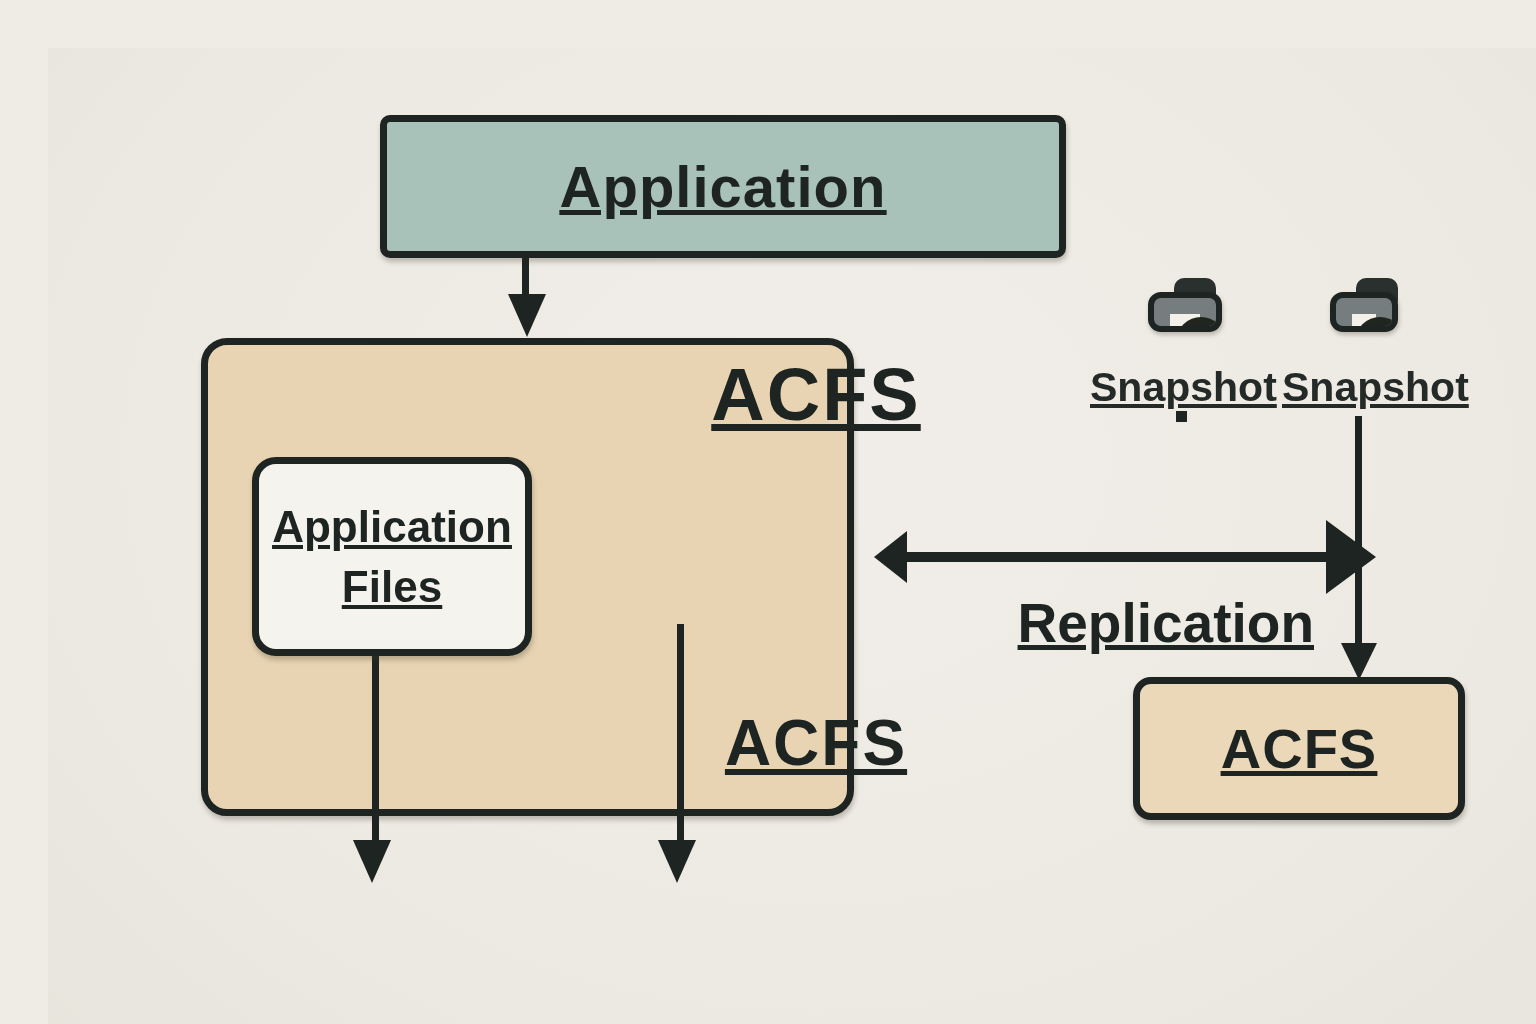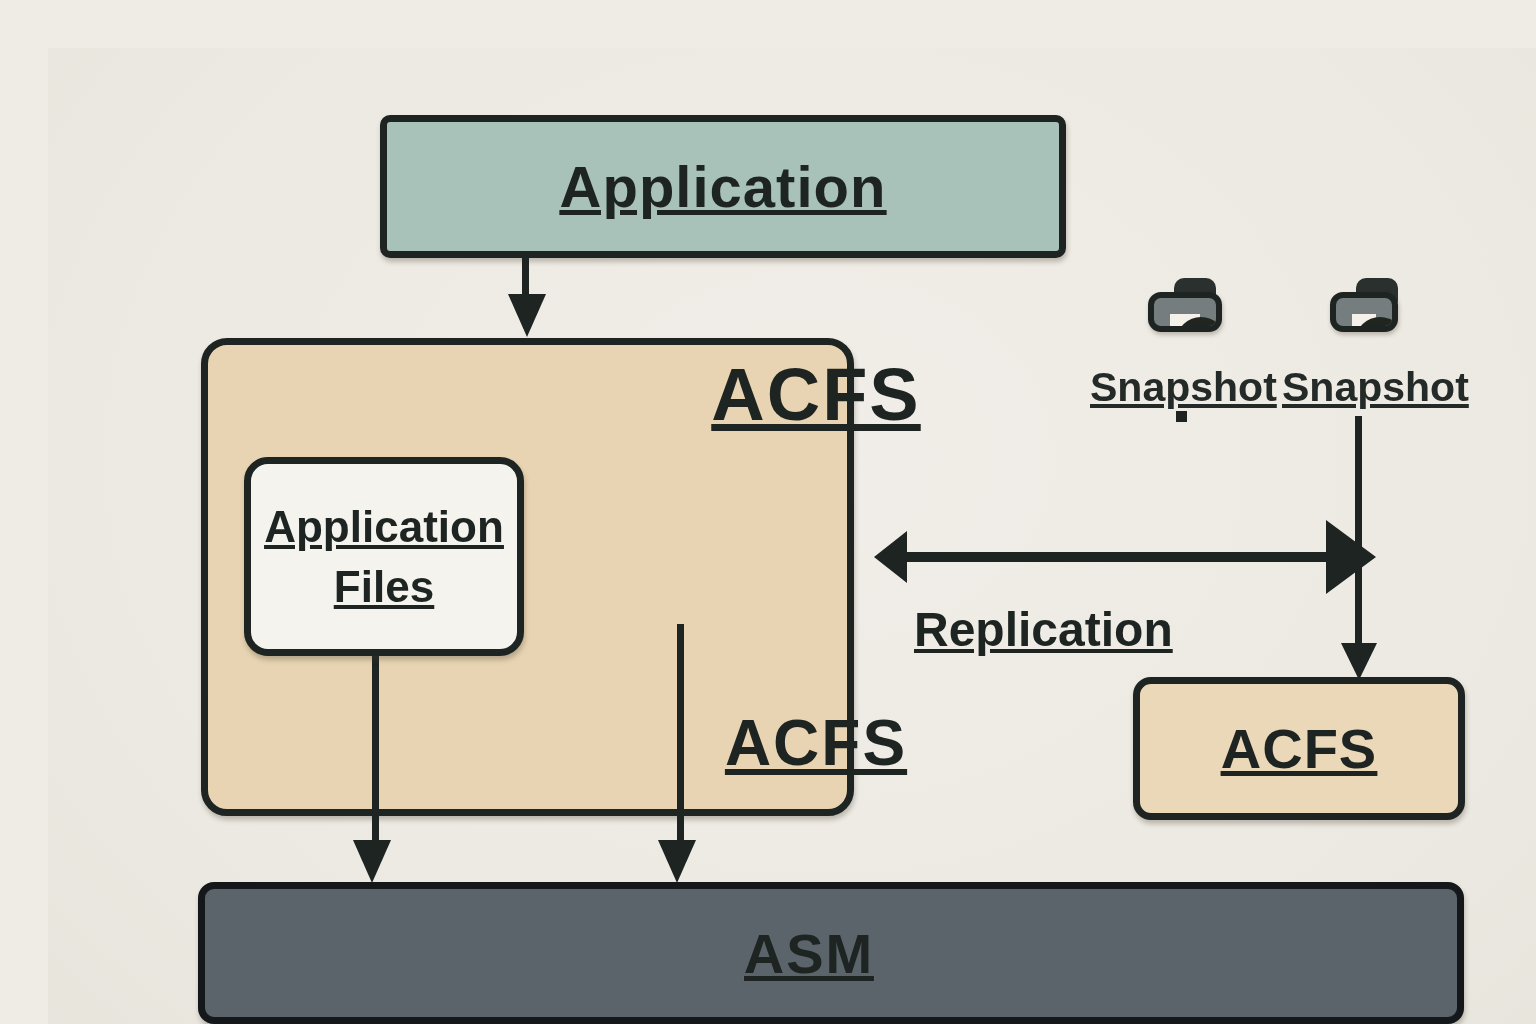--- a/index.html
+++ b/index.html
@@ -50,43 +50,43 @@
   
   #application-box{left:316px;top:51px;width:686px;height:143px;
     background:var(--sage);border-radius:10px;font-size:58px;font-weight:600;
     letter-spacing:1px;color:#1b2622;}
   #acfs-main-box{left:137px;top:274px;width:653px;height:478px;
     background:var(--tan);border-radius:26px;}
   #acfs-main-title{position:absolute;left:0;right:0;top:288px;
     text-align:center;font-size:74px;font-weight:700;letter-spacing:2px;}
   #acfs-bottom-label{position:absolute;left:0;right:0;top:642px;
     text-align:center;font-size:64px;font-weight:700;letter-spacing:2px;}
-  #application-files-box{left:180px;top:393px;width:280px;height:199px;
+  #application-files-box{left:188px;top:393px;width:280px;height:199px;
     background:var(--paper);border-radius:24px;font-size:44px;font-weight:600;
     line-height:1.35;padding:0 18px;}
   #database-files-box{left:484px;top:391px;width:266px;height:198px;
     background:var(--paper);border-radius:24px;font-size:44px;font-weight:600;
     line-height:1.35;padding:0 14px;}
   #asm-bar{left:134px;top:818px;width:1266px;height:142px;
     background:var(--slate);border-color:var(--slate-border);border-radius:16px;
     font-size:56px;font-weight:700;letter-spacing:2px;color:var(--asm-text);
     padding-right:44px;}
   #acfs-replica-box{left:1069px;top:613px;width:332px;height:143px;
     background:var(--tan-light);border-radius:18px;font-size:56px;font-weight:700;
     letter-spacing:1px;}
 
   
   .snap-label{position:absolute;top:300px;width:196px;
     font-size:41px;font-weight:600;color:#242a27;}
   #snapshot-left-label{left:1026px;}
   #snapshot-right-label{left:1218px;}
   #snapshot-dot{position:absolute;left:1112px;top:347px;width:11px;height:11px;
     background:var(--ink);}
-  #replication-label{position:absolute;left:850px;top:538px;width:400px;
-    text-align:left;font-size:48px;font-weight:600;}
+  #replication-label{position:absolute;left:850px;top:527px;width:400px;
+    text-align:right;font-size:55px;font-weight:600;}
 
   
   .camera{position:absolute;width:106px;height:86px;}
   .camera .hump{position:absolute;left:26px;top:0;width:42px;height:26px;
     background:#2a302d;border-radius:10px 10px 4px 4px;}
   .camera .body{position:absolute;left:0;top:14px;right:0;bottom:0;
     background:var(--cam-body);border:6px solid var(--ink);border-radius:13px;
     overflow:hidden;box-shadow:1px 3px 4px rgba(70,62,48,0.30);}
   .camera .stripe{position:absolute;left:0;right:0;top:0;height:14px;
     background:#f3f1ea;}
@@ -117,23 +117,20 @@
   <div class="head-down" style="left:289px;top:776px;"></div>
   <div class="vline" style="left:613px;top:560px;height:218px;"></div>
   <div class="head-down" style="left:594px;top:776px;"></div>
 
   <div class="box" id="application-files-box">
     <span class="label">Application Files</span>
   </div>
 
   <div id="acfs-bottom-label">ACFS</div>
 
-  <div class="box" id="asm-bar">
-    <span class="label">ASM</span>
-  </div>
 
   <div class="camera" id="camera-icon-left">
     <div class="hump"></div>
     <div class="body">
       <div class="stripe"></div>
       <div class="lens-outer">
         <div class="lens-inner"></div>
       </div>
     </div>
   </div>

